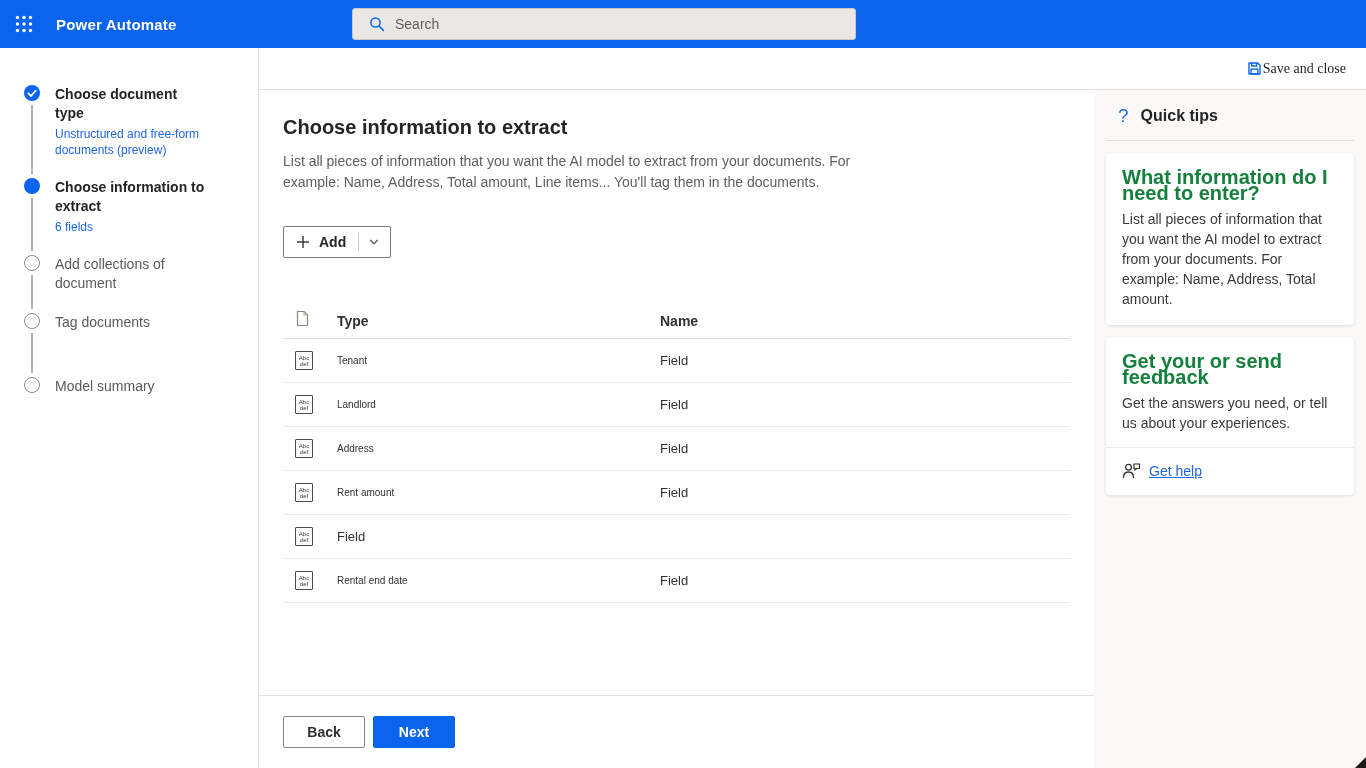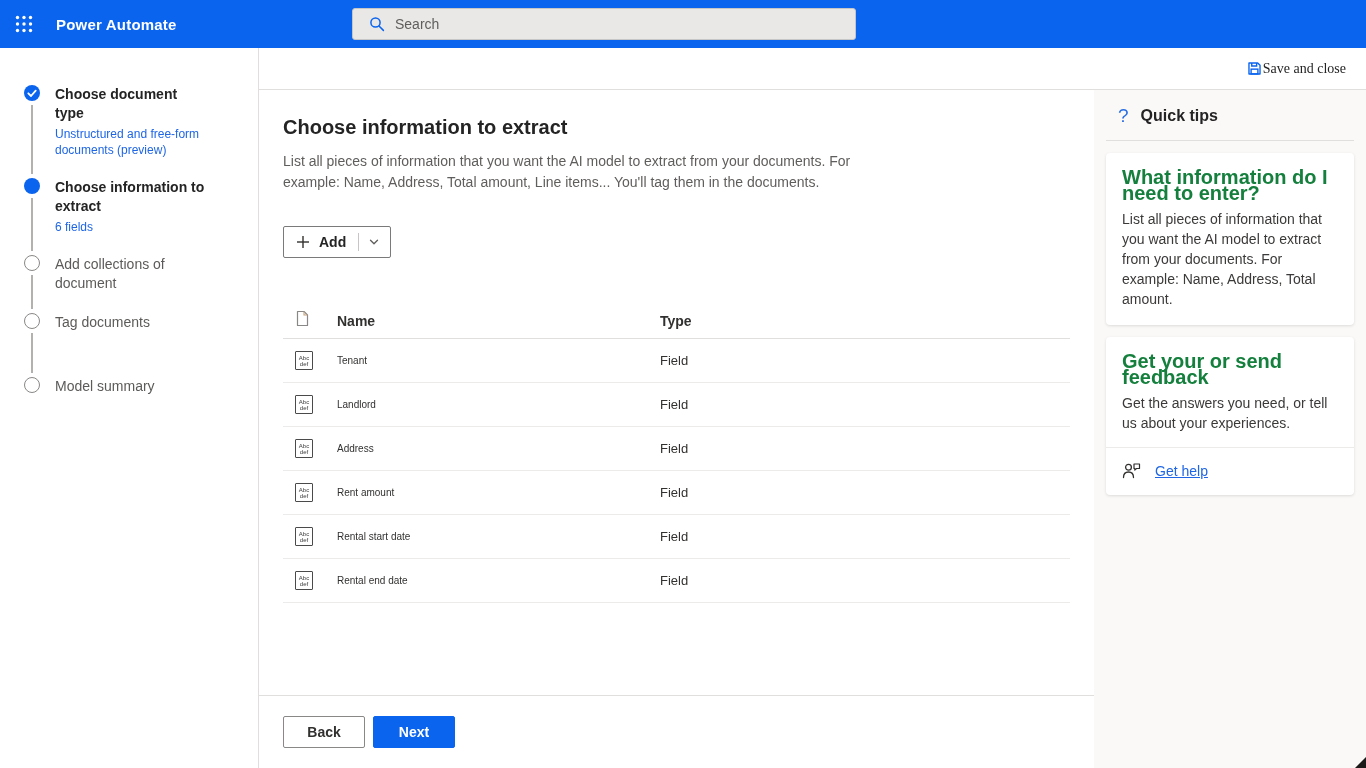--- a/index.html
+++ b/index.html
@@ -80,21 +80,21 @@
   .tips-pane { flex:1; background:#faf9f8; padding:0 12px; }
   .tips-header { display:flex; align-items:center; gap:12px; padding:16px 12px 14px 12px; }
   .qmark { color:#2b6fe4; font-size:19px; font-weight:400; line-height:20px; }
   .tips-title { font-size:16px; font-weight:700; color:#242424; }
   .tips-divider { height:1px; background:#e1dfdd; }
   .tip-card { background:#fff; border-radius:4px; margin-top:12px; padding:16px;
               box-shadow:0 1px 3px rgba(0,0,0,0.12); }
   .tip-card-title { font-size:20px; font-weight:700; line-height:16px; color:#15803d; }
   .tip-card-body { font-size:14px; line-height:20px; color:#3b3a39; margin-top:8px; }
   .card-divider { height:1px; background:#edebe9; margin:14px -16px 0 -16px; }
-  .help-row { display:flex; align-items:center; gap:14px; padding-top:14px; }
+  .help-row { display:flex; align-items:center; gap:8px; padding-top:14px; }
   .help-link { font-size:14px; color:#1f66e4; text-decoration:underline; cursor:pointer; }
 
   
   .cursor-wedge { position:fixed; right:0; bottom:0; width:0; height:0;
                   border-right:11px solid #1b1a19; border-top:11px solid transparent; }
 </style>
 </head>
 <body>
 
 <header class="topbar">
@@ -220,22 +220,22 @@
           </button>
 
           <div class="fields-table">
             <div class="t-row t-head">
               <div class="doc-icon-cell">
                 <svg width="15" height="17" viewBox="0 0 15 17">
                   <path d="M2.5 1.5 H9 L12.5 5 V15.5 H2.5 Z" fill="none" stroke="#8a8886" stroke-width="1.2" stroke-linejoin="round"></path>
                   <path d="M9 1.7 V5 H12.3" fill="none" stroke="#c8a27a" stroke-width="1.1"></path>
                 </svg>
               </div>
+              <div class="t-col">Type</div>
               <div class="t-col">Name</div>
-              <div class="t-col">Type</div>
             </div>
 
             <div class="t-row t-body-row">
               <div>
                   <div class="field-icon">
                 <span>Abc</span>
                     <span>def</span>
                   </div>
                 </div>
               <div class="t-cell-name">Tenant</div>
@@ -275,21 +275,20 @@
               <div class="t-cell-type">Field</div>
             </div>
 
             <div class="t-row t-body-row">
               <div>
                   <div class="field-icon">
                 <span>Abc</span>
                     <span>def</span>
                   </div>
                 </div>
-              <div class="t-cell-name">Rental start date</div>
               <div class="t-cell-type">Field</div>
             </div>
 
             <div class="t-row t-body-row">
               <div>
                   <div class="field-icon">
                 <span>Abc</span>
                     <span>def</span>
                   </div>
                 </div>

